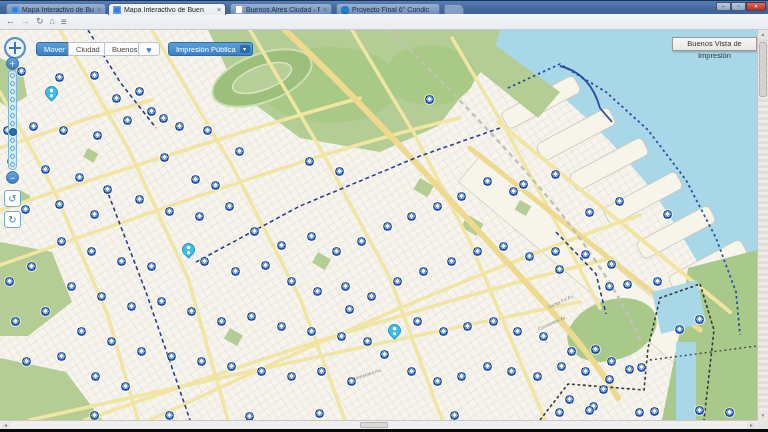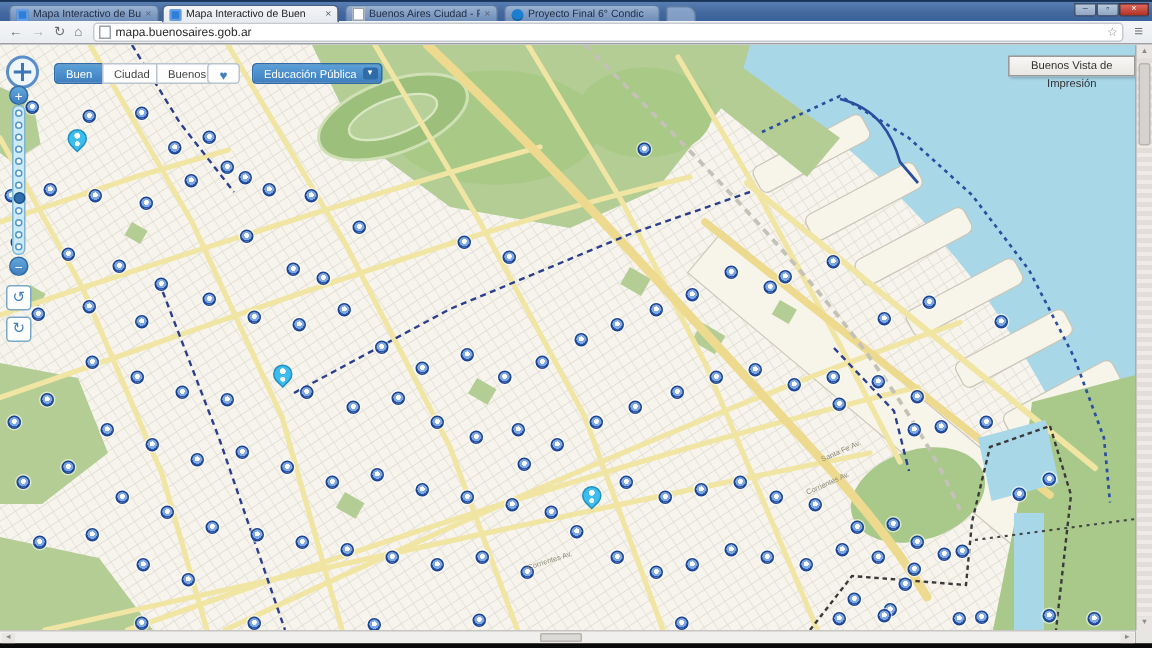--- a/index.html
+++ b/index.html
@@ -134,25 +134,20 @@
       <span class="winbtn max">▫</span>
       <span class="winbtn close">×</span>
     </div>
   </div>
 
   <div class="toolbar">
     <span class="nav-ic">←</span>
     <span class="nav-ic dim">→</span>
     <span class="nav-ic">↻</span>
     <span class="nav-ic">⌂</span>
-    <div class="urlbox">
-      <span class="page-ic"></span>
-      <span class="url-text">mapa.buenosaires.gob.ar</span>
-      <span class="star">☆</span>
-    </div>
     <span class="menu-ic">≡</span>
   </div>
 
   <div id="map-wrap">
     <svg width="757" height="390" viewBox="0 0 757 390">
       <defs>
         <pattern id="grid" width="7" height="7" patternUnits="userSpaceOnUse" patternTransform="rotate(-33)">
           <rect width="7" height="7" fill="#f6f4ec"></rect>
           <path d="M0 0H7M0 0V7" stroke="#ddd9cf" stroke-width="0.8" fill="none"></path>
         </pattern>
@@ -394,26 +389,26 @@
         <div class="pin" style="left: 388px; top: 324px;"></div>
         <div class="street-label" style="left: 548px; top: 304px; transform: rotate(-24deg);">Santa Fe Av.</div>
         <div class="street-label" style="left: 352px; top: 376px; transform: rotate(-18deg);">Corrientes Av.</div>
         <div class="street-label" style="left: 538px; top: 326px; transform: rotate(-24deg);">Corrientes Av.</div>
       </div>
 
     <div id="pan-btn">
       <span class="pan-glyph"></span>
     </div>
 
-    <div class="mbtn blue" id="btn-mover">Buen</div>
+    <div class="mbtn blue" id="btn-mover">Mover</div>
     <div class="mbtn" id="btn-acercar">Ciudad</div>
     <div class="mbtn" id="btn-medir">Buenos</div>
     <div class="mbtn" id="btn-heart">♥</div>
     <div class="mbtn blue" id="btn-layer">
-      <span>Educación Pública</span>
+      <span>Impresión Pública</span>
       <span class="caret">▾</span>
     </div>
     <div id="btn-closeprint">Buenos Vista de Impresión</div>
 
     <div class="zbtn" id="zoom-in">+</div>
     <div id="slider-track">
         <div class="tick"></div>
         <div class="tick"></div>
         <div class="tick"></div>
         <div class="tick"></div>

